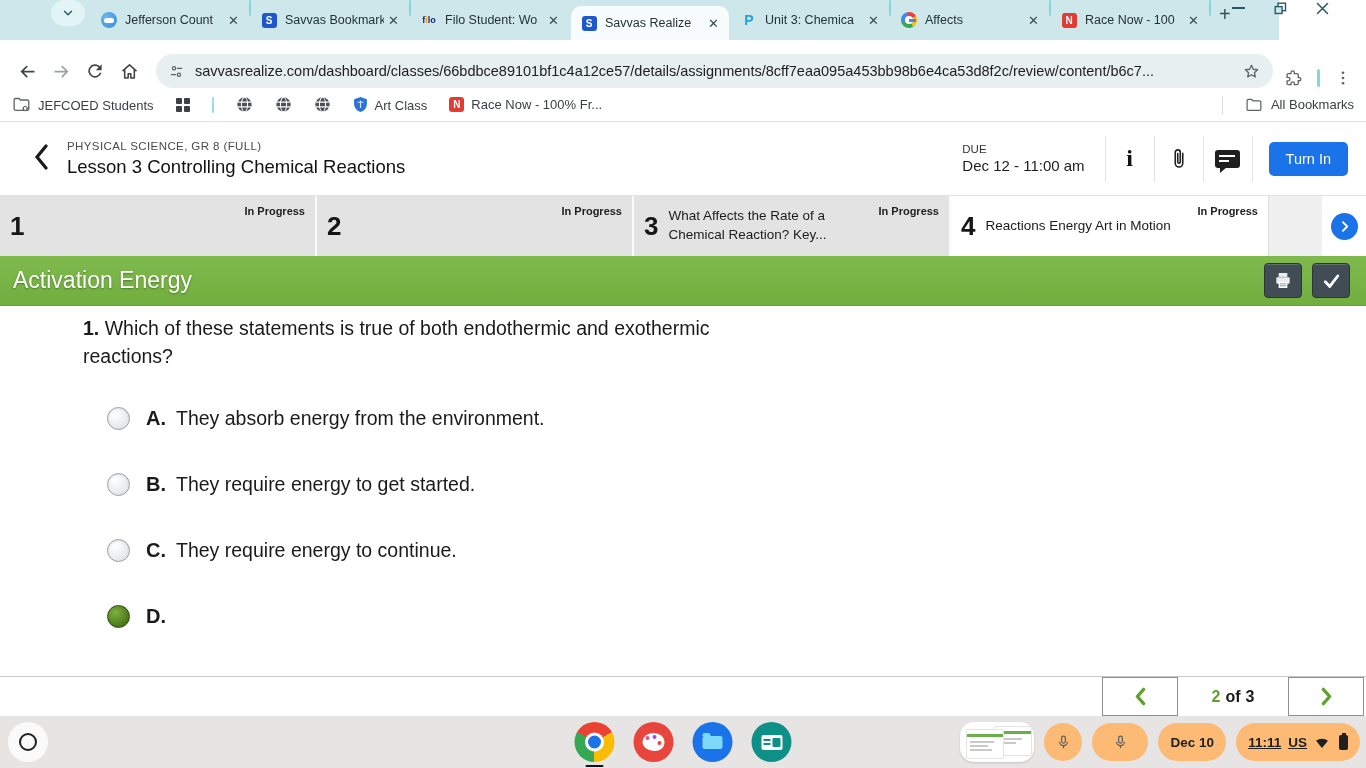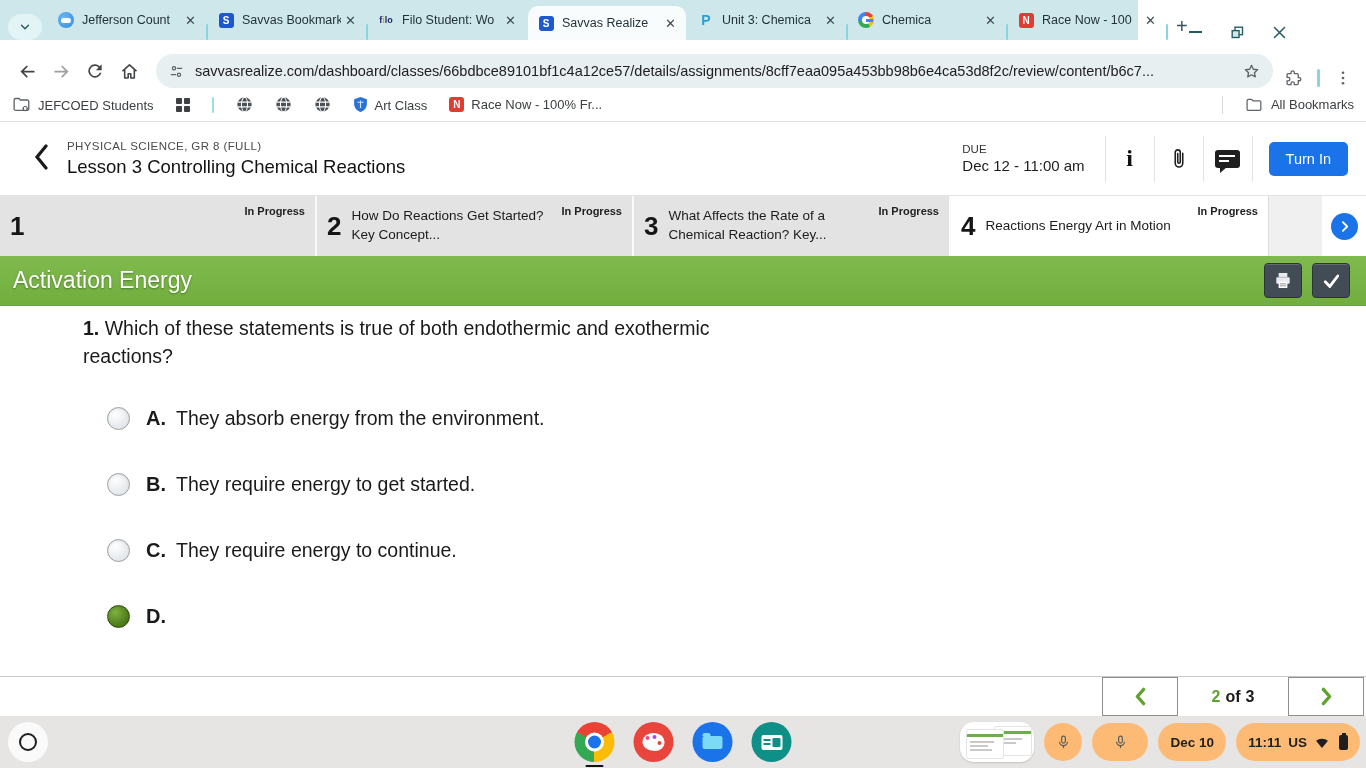--- a/index.html
+++ b/index.html
@@ -1,20 +1,20 @@
 <!DOCTYPE html>
 <html><head>
 <meta charset="utf-8">
 <style>
   html,body{margin:0;padding:0;}
   body{font-family:"Liberation Sans",sans-serif;}
   .screen{position:relative;width:1366px;height:768px;background:#fff;overflow:hidden;}
 
   
-  .tabstrip{position:absolute;top:0;left:0;width:1138px;height:40px;background:#cde7eb;display:flex;align-items:flex-end;}
+  .tabstrip{position:absolute;top:0;left:0;width:1236px;height:40px;background:#cde7eb;display:flex;align-items:flex-start;padding-left:43px;}
   .tabsearch{width:34px;height:26px;border-radius:13px;background:#e3f4f6;display:flex;align-items:center;justify-content:center;margin:0 6px 0 8px;flex:none;}
   .tab{position:relative;width:158px;height:40px;display:flex;align-items:center;padding:0 6px 0 10px;box-sizing:border-box;flex:none;cursor:default;}
   .tab.active{background:#f8fcfd;height:34px;margin-top:6px;border-radius:10px 10px 0 0;}
   .tab .favicon{width:16px;height:16px;flex:none;margin-right:8px;display:flex;align-items:center;justify-content:center;}
   .tab-label{font-size:12.5px;color:#243238;white-space:nowrap;overflow:hidden;flex:1;}
   .tab-close{font-size:13px;color:#3c4a4e;padding:2px 4px;flex:none;}
   .tabsep{width:2px;height:16px;background:#8ad5dd;border-radius:1px;flex:none;}
   .tabsep.hidden{visibility:hidden;}
   .newtab{width:28px;height:28px;display:flex;align-items:center;justify-content:center;font-size:20px;color:#31555c;margin-left:8px;}
   .wincontrols{margin-left:auto;display:flex;align-items:center;gap:26px;padding-right:18px;}
@@ -131,21 +131,21 @@
   .thumb-pill{position:relative;width:74px;height:40px;border-radius:14px;background:#fff;overflow:hidden;box-shadow:0 1px 2px rgba(0,0,0,.15);}
   .mini-card{position:absolute;background:#fff;border:1px solid #e4e4e4;width:36px;height:28px;border-radius:2px;}
   .mini-card .gbar{position:absolute;top:4px;left:0;width:100%;height:3px;background:#6ab04a;}
   .mini-card .line{position:absolute;left:3px;height:1.5px;background:#c9c9c9;}
   .mc1{left:6px;top:7px;}
   .mc2{left:34px;top:4px;}
   .shelf-pill{height:38px;border-radius:19px;background:#fdba74;display:flex;align-items:center;justify-content:center;gap:7px;cursor:pointer;}
   .mic-circle{width:38px;}
   .mic-wide{width:56px;}
   .date-pill{width:68px;font-size:13.5px;font-weight:bold;color:#1f1f1f;}
-  .status-pill{padding:0 12px;font-size:13.5px;font-weight:bold;color:#1f1f1f;}
+  .status-pill{padding:0 12px;font-size:13.5px;font-weight:bold;color:#1f1f1f;text-decoration:underline;}
   .battery-glyph{position:relative;width:9px;height:15px;background:#1f1f1f;border-radius:2px;margin-left:2px;}
   .battery-glyph::before{content:"";position:absolute;top:-2px;left:2.5px;width:4px;height:2px;background:#1f1f1f;}
 </style>
 </head>
 <body>
 
 <div class="screen">
 
   <div class="tabstrip">
     <div class="tabsearch">
@@ -191,21 +191,21 @@
           <span class="fav-p">P</span>
         </span>
       <span class="tab-label">Unit 3: Chemica</span>
       <span class="tab-close">✕</span>
     </div>
     <span class="tabsep"></span>
     <div class="tab">
       <span class="favicon">
           <span class="fav-google"></span>
         </span>
-      <span class="tab-label">Chemica</span>
+      <span class="tab-label">Affects</span>
       <span class="tab-close">✕</span>
     </div>
     <span class="tabsep"></span>
     <div class="tab">
       <span class="favicon">
           <span class="fav-sq fav-nitro">N</span>
         </span>
       <span class="tab-label">Race Now - 100</span>
       <span class="tab-close">✕</span>
     </div>
@@ -378,21 +378,20 @@
     </div>
   </div>
 
   <div class="lesson-tabs">
     <div class="ltab">
       <span class="ltab-num">1</span>
       <span class="ltab-status">In Progress</span>
     </div>
     <div class="ltab">
       <span class="ltab-num">2</span>
-      <span class="ltab-title">How Do Reactions Get Started? Key Concept...</span>
       <span class="ltab-status">In Progress</span>
     </div>
     <div class="ltab">
       <span class="ltab-num">3</span>
       <span class="ltab-title">What Affects the Rate of a Chemical Reaction? Key...</span>
       <span class="ltab-status">In Progress</span>
     </div>
     <div class="ltab active">
       <span class="ltab-num">4</span>
       <span class="ltab-title">Reactions Energy Art in Motion</span>

